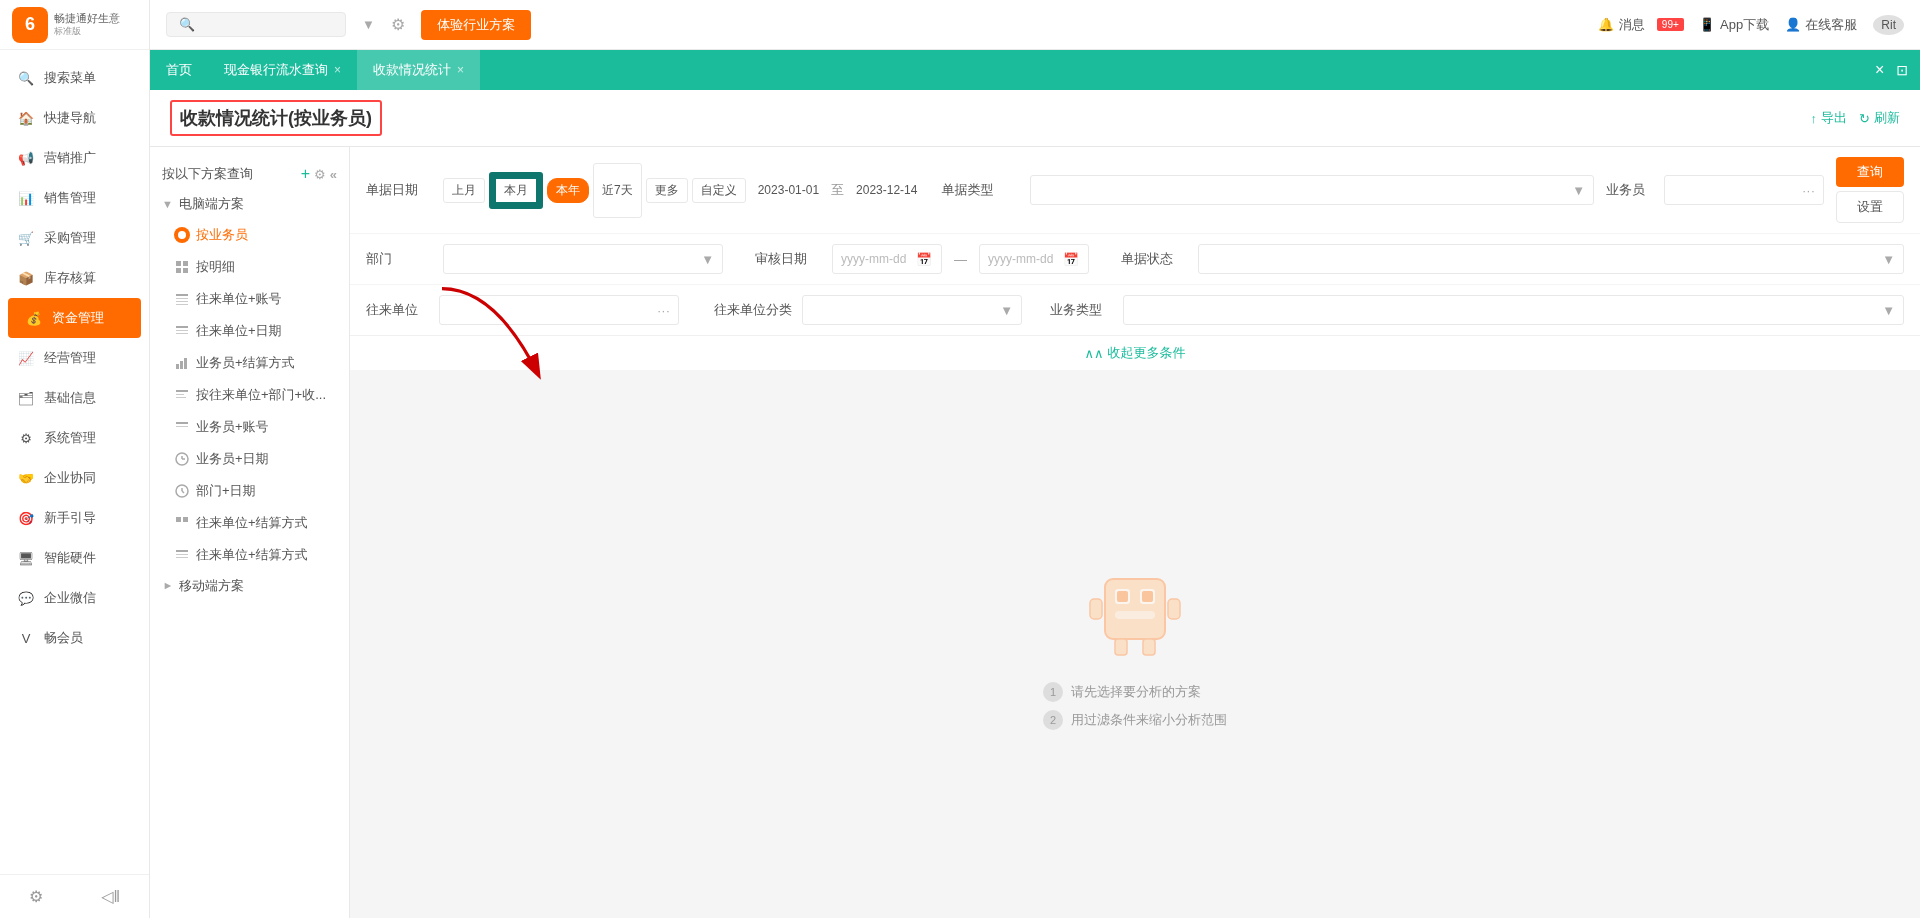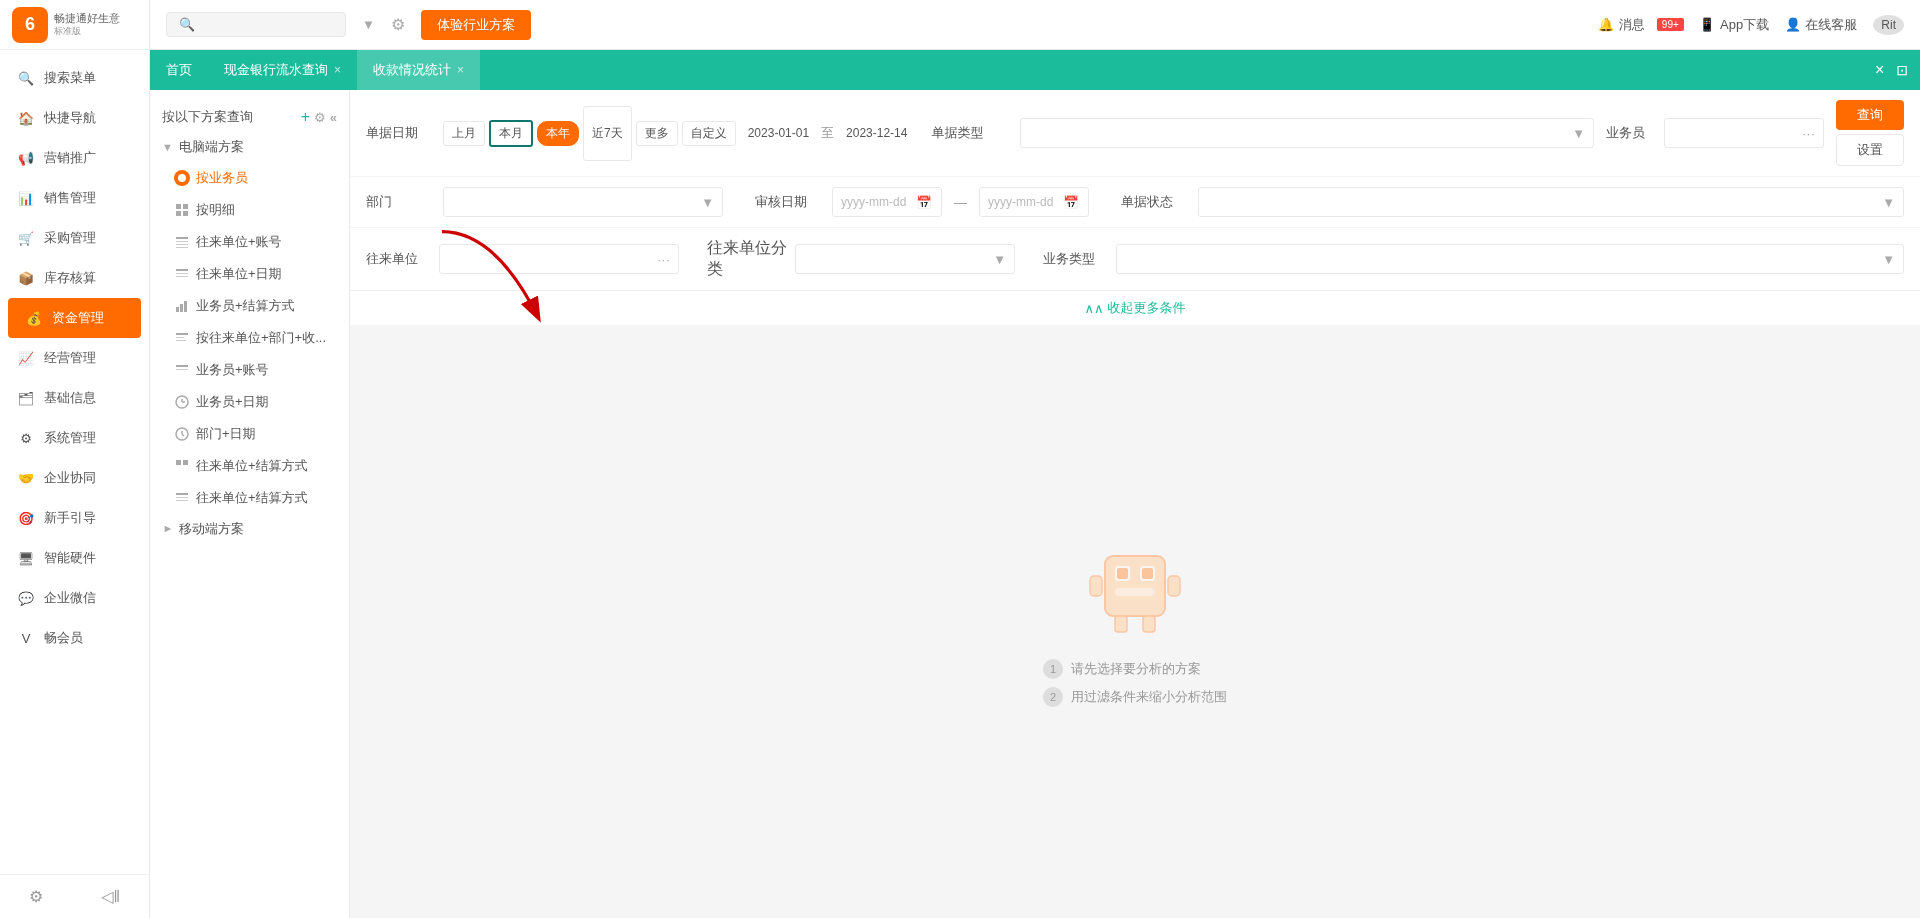--- a/index.html
+++ b/index.html
@@ -203,20 +203,33 @@
       <span class="tab-close">×</span>
     </div>
     <div class="tabs-right">
       <span style="font-size:16px;">×</span>
       <span style="font-size:14px;">⊡</span>
     </div>
   </div>
 
   <div class="content">
 
+    <div class="page-header">
+      <div class="page-title red-box">收款情况统计(按业务员)</div>
+      <div class="page-actions">
+        <div class="page-action-btn">
+          <span>↑</span>
+          <span>导出</span>
+        </div>
+        <div class="page-action-btn">
+          <span>↻</span>
+          <span>刷新</span>
+        </div>
+      </div>
+    </div>
 
     <div class="main-body" style="position:relative;">
 
       <div class="left-panel">
         <div class="panel-header">
           <span class="panel-header-title">按以下方案查询</span>
           <span style="color:#1abc9c; cursor:pointer; font-size:16px;">+</span>
           <span style="color:#aaa; cursor:pointer;">⚙</span>
           <span style="color:#aaa; cursor:pointer; font-weight:bold;">«</span>
         </div>
@@ -342,21 +355,21 @@
       </div>
 
       <div class="right-content">
 
         <div class="filter-section">
 
           <div style="display:flex; align-items:center; padding:10px 16px; gap:12px; border-bottom:1px solid #f5f5f5; flex-wrap:wrap;">
             <span style="color:#555;font-size:13px;width:65px;">单据日期</span>
             <div style="display:flex;align-items:center;gap:4px;">
               <button style="padding:3px 8px;border:1px solid #e8e8e8;border-radius:3px;cursor:pointer;font-size:12px;color:#555;background:white;">上月</button>
-              <button style="padding:3px 8px;border:2px solid #0f766e;border-radius:3px;cursor:pointer;font-size:12px;color:#555;background:white;">本月</button>
+              <button style="padding:3px 8px;border:7px solid #0f766e;border-radius:3px;cursor:pointer;font-size:12px;color:#555;background:white;">本月</button>
               <button style="padding:3px 8px;border:1px solid #e8e8e8;border-radius:10px;cursor:pointer;font-size:12px;color:white;background:#ff6b00;border-color:#ff6b00;">本年</button>
               <button style="padding:18px 8px;border:1px solid #e8e8e8;border-radius:3px;cursor:pointer;font-size:12px;color:#555;background:white;">近7天</button>
               <button style="padding:3px 8px;border:1px solid #e8e8e8;border-radius:3px;cursor:pointer;font-size:12px;color:#555;background:white;">更多</button>
               <button style="padding:3px 8px;border:1px solid #e8e8e8;border-radius:3px;cursor:pointer;font-size:12px;color:#555;background:white;">自定义</button>
             </div>
             <span style="color:#555;font-size:12px;">2023-01-01</span>
             <span style="color:#999;">至</span>
             <span style="color:#555;font-size:12px;">2023-12-14</span>
 
             <div style="flex:1;display:flex;align-items:center;gap:24px;margin-left:12px;">
@@ -405,21 +418,21 @@
             </div>
           </div>
 
           <div style="display:flex;align-items:center;padding:10px 16px;gap:8px;">
             <span style="color:#555;font-size:13px;width:65px;">往来单位</span>
             <div style="display:flex;align-items:center;border:1px solid #e8e8e8;border-radius:3px;padding:4px 8px;cursor:pointer;background:white;min-height:30px;width:240px;justify-content:space-between;">
               <span></span>
               <span style="color:#aaa;">···</span>
             </div>
 
-            <span style="color:#555;font-size:16px;width:80px;margin-left:20px;">往来单位分类</span>
+            <span style="color:#555;font-size:13px;width:80px;margin-left:27px;">往来单位分类</span>
             <div style="display:flex;align-items:center;border:1px solid #e8e8e8;border-radius:3px;padding:4px 8px;cursor:pointer;background:white;min-height:30px;width:220px;justify-content:space-between;">
               <span></span>
               <span style="color:#aaa;">▼</span>
             </div>
 
             <span style="color:#555;font-size:13px;width:65px;margin-left:20px;">业务类型</span>
             <div style="display:flex;align-items:center;border:1px solid #e8e8e8;border-radius:3px;padding:4px 8px;cursor:pointer;background:white;min-height:30px;flex:1;justify-content:space-between;">
               <span></span>
               <span style="color:#aaa;">▼</span>
             </div>

